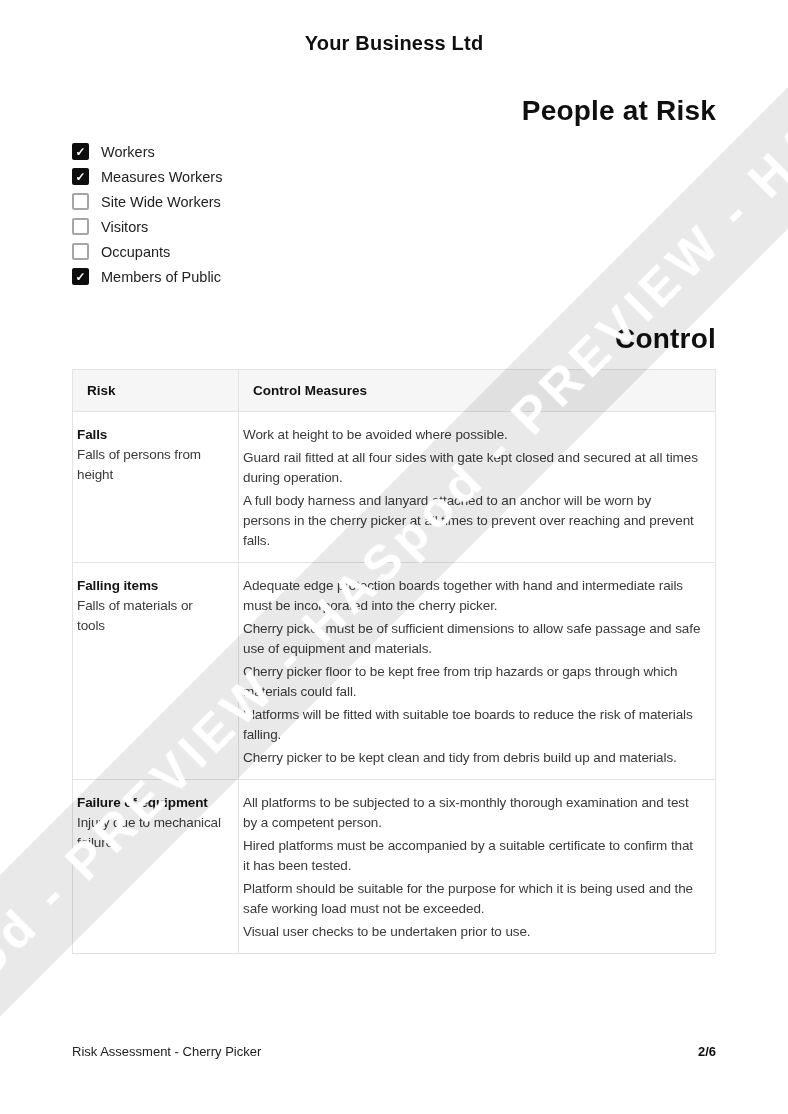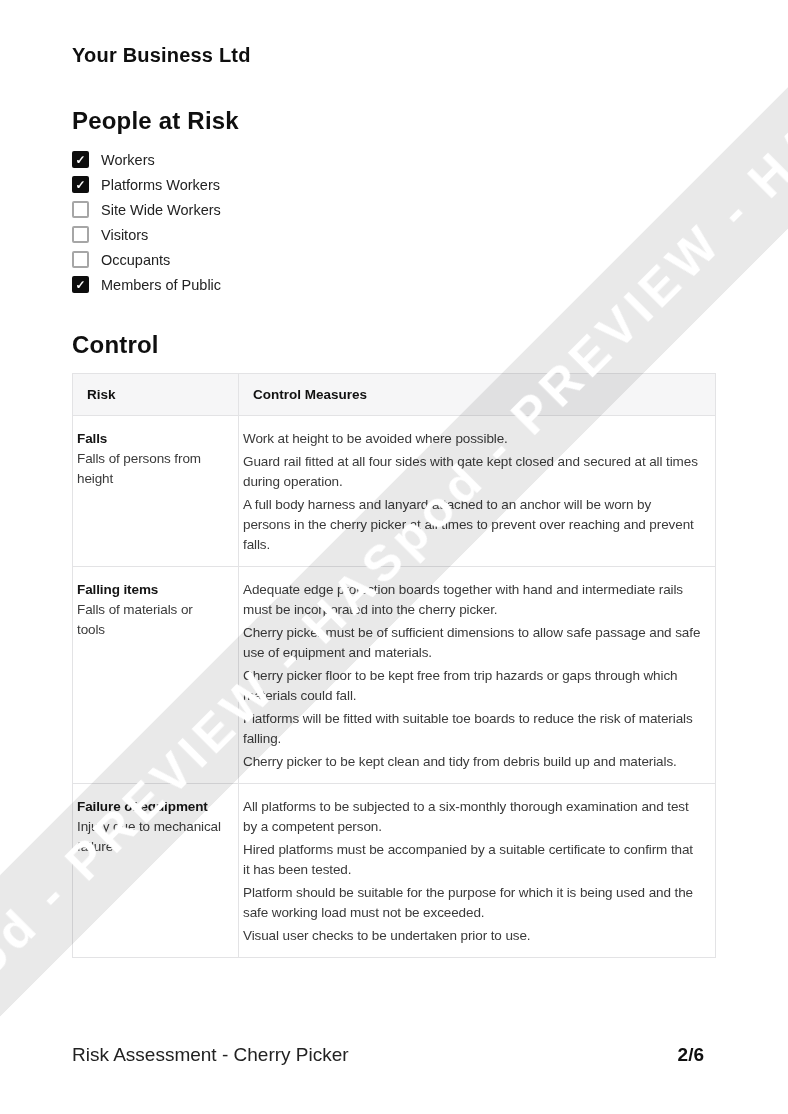--- a/index.html
+++ b/index.html
@@ -7,33 +7,34 @@
     position:relative;
     width:788px;height:1114px;
     margin:0 auto;
     background:#ffffff;
     overflow:hidden;
     font-family:"Liberation Sans", sans-serif;
     color:#2e2e2e;
   }
   .content{position:absolute;left:72px;right:72px;top:0;}
   .company{
-    margin-top:44px;
-    text-align:left;
+    margin-top:32px;
+    text-align:center;
     font-size:20px;
     font-weight:800;
     letter-spacing:.2px;
     color:#0f0f0f;
   }
   h1.doc-heading{
-    font-size:24px;
+    font-size:28px;
     font-weight:800;
     color:#0f0f0f;
     letter-spacing:.2px;
     margin:0;
+    text-align:right;
   }
   #people-heading{margin-top:40px;}
   #controls-heading{margin-top:38px;}
   .checklist{margin-top:16px;}
   .check-item{display:flex;align-items:center;margin-bottom:8px;}
   .checkbox{
     width:17px;height:17px;
     box-sizing:border-box;
     border-radius:2px;
     margin-right:12px;
@@ -70,25 +71,25 @@
     letter-spacing:-.1px;
     color:#3a3a3a;
   }
   td.risk-cell{width:141px;}
   .risk-title{font-weight:700;color:#141414;}
   .risk-desc{}
   td.measures-cell p{margin:0 0 3px 0;}
   td.measures-cell p:last-child{margin-bottom:0;}
   .footer{
     position:absolute;
-    left:72px;right:84px;top:1044px;
+    left:72px;right:72px;top:1044px;
     display:flex;
     justify-content:space-between;
     align-items:baseline;
-    font-size:19px;
+    font-size:13px;
     color:#222222;
   }
   .footer .page-num{font-weight:700;color:#0f0f0f;}
   .watermark-band{
     position:absolute;
     left:-586px;top:502px;
     width:1960px;height:100px;
     transform:rotate(-45deg);
     background:rgba(0,0,0,0.085);
     -webkit-backdrop-filter:blur(3px);
@@ -120,21 +121,21 @@
         <div class="check-item">
           <span class="checkbox checked">
             <span class="tick">✓</span>
           </span>
           <span class="check-label">Workers</span>
         </div>
         <div class="check-item">
           <span class="checkbox checked">
             <span class="tick">✓</span>
           </span>
-          <span class="check-label">Platforms Workers</span>
+          <span class="check-label">Measures Workers</span>
         </div>
         <div class="check-item">
           <span class="checkbox unchecked"></span>
           <span class="check-label">Site Wide Workers</span>
         </div>
         <div class="check-item">
           <span class="checkbox unchecked"></span>
           <span class="check-label">Visitors</span>
         </div>
         <div class="check-item">

